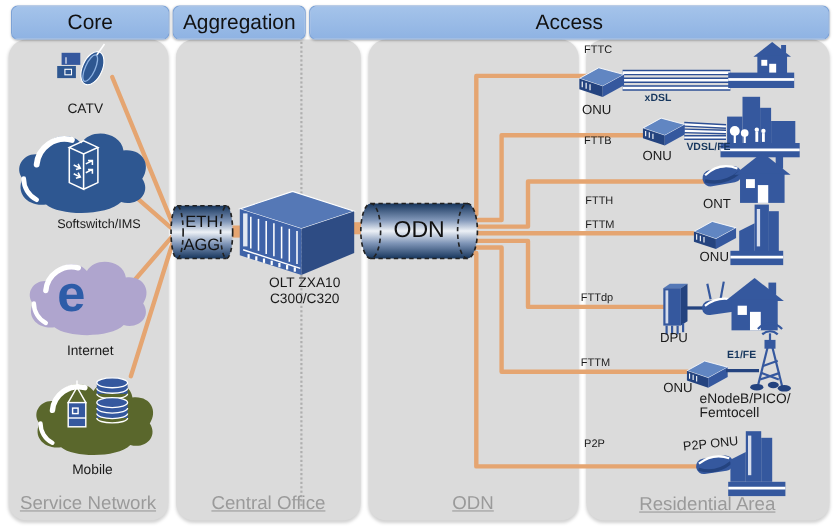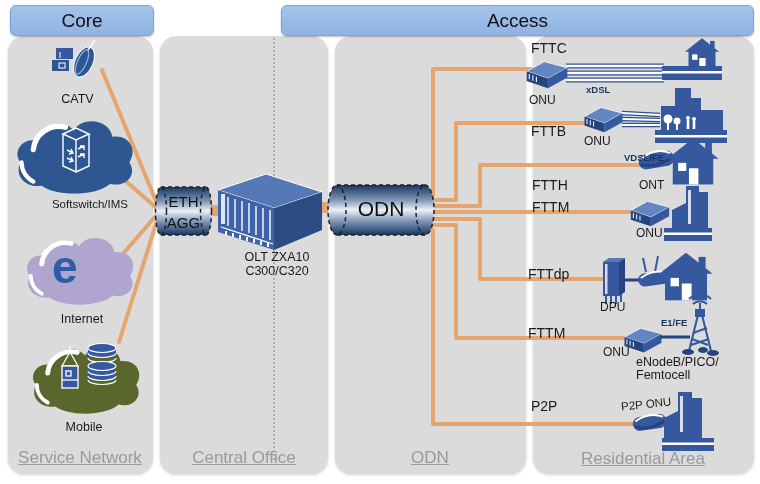--- a/index.html
+++ b/index.html
@@ -8,21 +8,21 @@
   .zone{position:absolute;top:36px;height:437px;background:#DBDBDB;border-radius:16px;
         box-shadow:0 2px 3px rgba(0,0,0,.18);}
   .zone-label{position:absolute;color:#9A9A9A;font-size:17px;text-align:center;z-index:3;text-decoration:underline;}
   .hbar{position:absolute;top:5px;height:29px;background:linear-gradient(#A4C3EA,#8FB3E3);
         border:1px solid #7CA2D6;border-radius:6px;box-shadow:0 1px 2px rgba(0,0,0,.25);
         display:flex;align-items:center;justify-content:center;font-size:19px;color:#111;z-index:3;}
   .dotline{position:absolute;left:273px;top:38px;height:422px;width:0;
            border-left:2px dotted #AFAFAF;z-index:1;}
   svg.layer{position:absolute;left:0;top:0;z-index:2;}
   .lbl{position:absolute;color:#1a1a1a;z-index:4;white-space:nowrap;}
-  .tech{font-size:14px;}
+  .tech{font-size:10px;}
   .dev{font-size:12px;}
   .tiny{font-size:9.5px;color:#17375E;font-weight:bold;}
   .ctr{text-align:center;}
   .cyl-text{position:absolute;z-index:4;color:#111;text-align:center;}
   .eglyph{position:absolute;left:52px;top:240px;z-index:4;color:#2D5CA8;
           font-size:46px;font-weight:bold;}
   .endpoint{line-height:13px;}
 </style>
 </head>
 <body>
@@ -31,20 +31,23 @@
 
   <div class="zone" style="left:8px;width:145px;"></div>
   <div class="zone" style="left:160px;width:168px;"></div>
   <div class="zone" style="left:335px;width:191px;"></div>
   <div class="zone" style="left:533px;width:221px;"></div>
 
   <div class="dotline"></div>
 
   <div class="hbar" style="left:10px;width:142px;">
       <span>Core</span>
+    </div>
+  <div class="hbar" style="left:157px;width:119px;">
+      <span>Aggregation</span>
     </div>
   <div class="hbar" style="left:281px;width:471px;align-items:center;">
       <span>Access</span>
     </div>
 
   <svg class="layer" width="760" height="484" viewBox="0 0 760 484">
     <defs>
       <linearGradient id="cyl" x1="0" y1="0" x2="0" y2="1">
         <stop offset="0" stop-color="#17365D"></stop>
           <stop offset="0.3" stop-color="#8096B8"></stop>
@@ -320,21 +323,21 @@
   </div>
 
   <div class="cyl-text" style="left:337px;top:197px;width:88px;font-size:21px;">ODN</div>
 
   <div class="lbl tech" style="left:531px;top:40px;">FTTC</div>
   <div class="lbl dev" style="left:529px;top:93px;">ONU</div>
   <div class="lbl tiny" style="left:586px;top:84px;">xDSL</div>
 
   <div class="lbl tech" style="left:531px;top:123px;text-align:right;">FTTB</div>
   <div class="lbl dev" style="left:584px;top:134px;">ONU</div>
-  <div class="lbl tiny" style="left:624px;top:128px;margin-top:24px;">VDSL/FE</div>
+  <div class="lbl tiny" style="left:624px;top:128px;">VDSL/FE</div>
 
   <div class="lbl tech" style="left:532px;top:177px;">FTTH</div>
   <div class="lbl dev" style="left:639px;top:178px;">ONT</div>
 
   <div class="lbl tech" style="left:532px;top:199px;">FTTM</div>
   <div class="lbl dev" style="left:636px;top:226px;">ONU</div>
 
   <div class="lbl tech" style="left:528px;top:266px;">FTTdp</div>
   <div class="lbl dev" style="left:600px;top:300px;">DPU</div>
 

